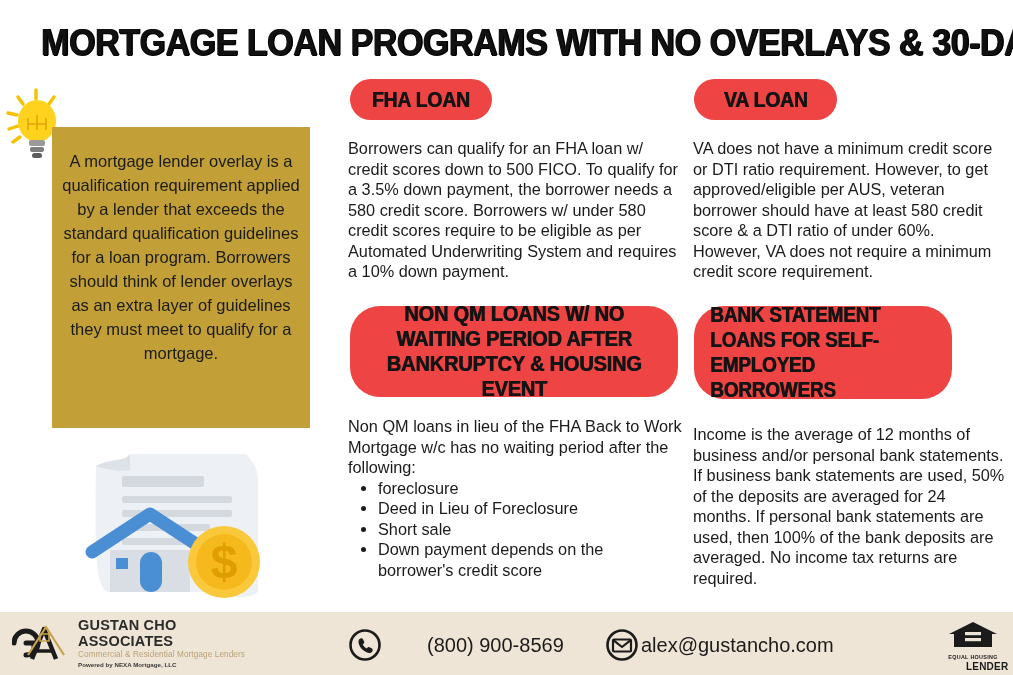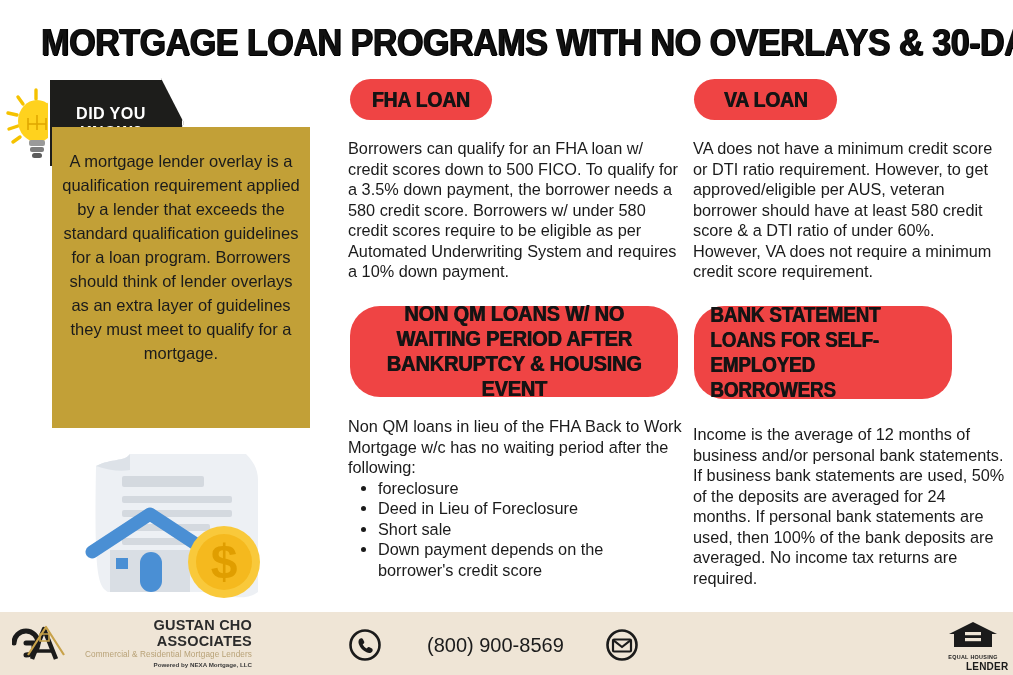--- a/index.html
+++ b/index.html
@@ -119,21 +119,21 @@
   #txt-bank{left:693px;top:424px;width:312px;}
 
   
   #footer{
     position:absolute;left:0;top:612px;width:1013px;height:63px;
     background:#EFE5D6;
     display:flex;align-items:center;
   }
   #logo-block{position:absolute;left:12px;top:618px;width:240px;height:50px;display:flex;align-items:center;}
   #logo-mark{width:62px;height:44px;flex:0 0 62px;}
-  #logo-text{margin-left:4px;text-align:right;}
+  #logo-text{margin-left:4px;}
   #logo-text .l1{font-size:14.5px;font-weight:bold;color:#2b2b2b;letter-spacing:0.2px;line-height:16px;font-family:"Liberation Sans", sans-serif;}
   #logo-text .l2{font-size:8.2px;color:#b8a277;letter-spacing:0.1px;line-height:11px;font-family:"Liberation Sans", sans-serif;}
   #logo-text .l3{font-size:6.2px;font-weight:bold;color:#3a3a3a;line-height:9px;font-family:"Liberation Sans", sans-serif;}
 
   .contact{position:absolute;display:flex;align-items:center;top:628px;}
   .contact .ctext{font-size:20px;color:#1b1b1b;font-family:"Liberation Sans", sans-serif;margin-left:2px;}
   #contact-phone{left:348px;gap:43px;}
   #contact-email{left:605px;}
 
   #ehl{position:absolute;left:946px;top:620px;width:54px;height:48px;text-align:center;}
@@ -157,24 +157,20 @@
         <line x1="3" y1="41" x2="12" y2="38"></line>
         <line x1="7" y1="54" x2="14" y2="49"></line>
       </g>
       <ellipse cx="31" cy="33" rx="19" ry="21" fill="#FFD21E"></ellipse>
       <path d="M22 30 v12 M31 27 v15 M40 30 v12" stroke="#E0A800" stroke-width="1.6" fill="none"></path>
       <path d="M22 36 h18" stroke="#E0A800" stroke-width="1.6"></path>
       <rect x="23" y="52" width="16" height="6" rx="2" fill="#9a9a9a"></rect>
       <rect x="24" y="59" width="14" height="5" rx="2" fill="#7d7d7d"></rect>
       <rect x="26" y="65" width="10" height="5" rx="2.5" fill="#5c5c5c"></rect>
     </svg>
-    <div id="badge">
-      <span>DID YOU</span>
-      <span>KNOW?</span>
-    </div>
   </div>
 
   <div id="def-panel">
     <p>A mortgage lender overlay is a qualification requirement applied by a lender that exceeds the standard qualification guidelines for a loan program. Borrowers should think of lender overlays as an extra layer of guidelines they must meet to qualify for a mortgage.</p>
   </div>
 
   <svg id="illus" viewBox="0 0 232 168">
     <path d="M18 26 C34 18 46 22 52 14 L168 14 C176 22 180 30 180 40 L180 152 C170 160 150 158 140 152 L30 152 C20 146 16 136 18 26 Z" fill="#EDF0F4"></path>
     <path d="M18 26 C34 18 46 22 52 14 L52 30 C42 32 30 30 18 26 Z" fill="#DDE2E8"></path>
     <rect x="44" y="36" width="82" height="11" rx="2" fill="#D4D9DF"></rect>
@@ -250,20 +246,21 @@
     </svg>
     <span class="ctext">(800) 900-8569</span>
   </div>
 
   <div class="contact" id="contact-email">
     <svg width="34" height="34" viewBox="0 0 34 34">
       <circle cx="17" cy="17" r="14.5" fill="none" stroke="#1b1b1b" stroke-width="2.6"></circle>
       <rect x="8" y="11.5" width="18" height="12" rx="1" fill="none" stroke="#1b1b1b" stroke-width="2.2"></rect>
       <path d="M8.6 12.4 L17 19 L25.4 12.4" fill="none" stroke="#1b1b1b" stroke-width="2.2" stroke-linejoin="round"></path>
     </svg>
+    <span class="ctext">alex@gustancho.com</span>
   </div>
 
   <div id="ehl">
     <svg width="54" height="30" viewBox="0 0 54 30">
       <path d="M27 2 L51 14 L46 14 L46 27 L8 27 L8 14 L3 14 Z" fill="#1b1b1b"></path>
       <rect x="19" y="12" width="16" height="3.2" fill="#EFE5D6"></rect>
       <rect x="19" y="18" width="16" height="3.2" fill="#EFE5D6"></rect>
     </svg>
     <div class="ehl-l1">EQUAL HOUSING</div>
     <div class="ehl-l2">LENDER</div>

